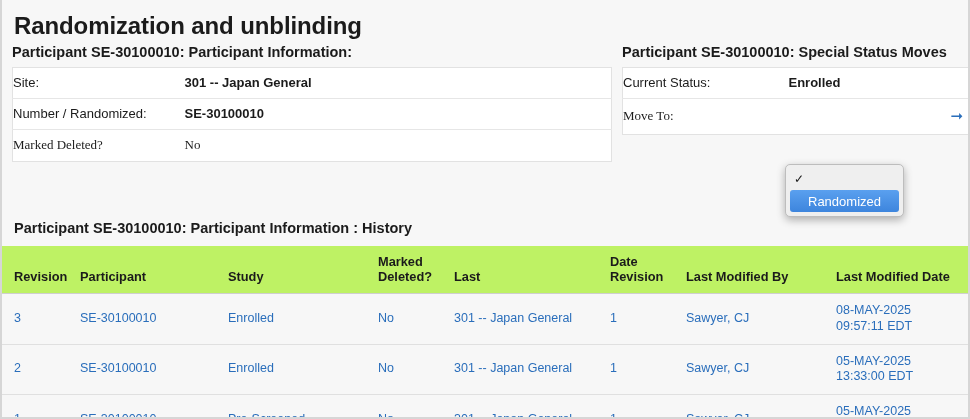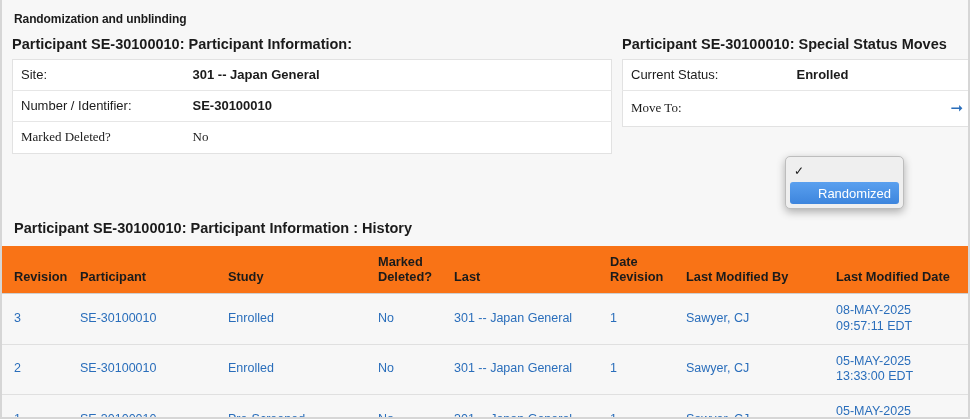--- a/index.html
+++ b/index.html
@@ -13,36 +13,36 @@
   #page {
     position: relative;
     width: 970px; height: 419px;
     background: #f7f7f7;
     border-left: 2px solid #d6d6d6;
     border-right: 2px solid #d6d6d6;
     border-bottom: 2px solid #d6d6d6;
     overflow: hidden;
   }
   .page-title {
-    font-size: 12px;
+    font-size: 24px;
     font-weight: bold;
     color: #1b1b1b;
     padding: 12px 0 0 12px;
     letter-spacing: -0.1px;
   }
   .section-title {
     font-size: 14.5px;
     font-weight: bold;
     color: #1b1b1b;
   }
 
   
   .top-area {
     position: relative;
-    margin-top: 10px;
+    margin-top: 4px;
     height: 160px;
   }
   .panel-left {
     position: absolute;
     left: 10px; top: 0;
     width: 600px;
   }
   .panel-right {
     position: absolute;
     left: 620px; top: 0;
@@ -53,21 +53,21 @@
   .kv-table {
     width: 100%;
     border-collapse: collapse;
     background: #ffffff;
     border: 1px solid #e2e2e2;
     font-size: 13px;
   }
   .kv-table tr { border-bottom: 1px solid #e6e6e6; }
   .kv-table tr:last-child { border-bottom: none; font-family: Liberation Serif, serif; }
   .kv-table td {
-    padding: 7px 8px 8px 8px;
+    padding: 7px 8px 8px 0;
     color: #1b1b1b;
     vertical-align: middle;
     height: 27px;
   }
   .kv-label { width: 172px; font-weight: normal; }
   .kv-value { font-weight: bold; }
   .kv-value-plain { font-weight: normal; }
 
   .right-table td.kv-label { width: 166px; }
 
@@ -113,21 +113,20 @@
     font-size: 12px;
     color: #1b1b1b;
   }
   .dd-item.selected {
     background: #4a90e2;
     background: linear-gradient(#5aa0ef, #3d85dd);
     color: #ffffff;
     margin: 0 4px;
     border-radius: 3px;
     padding-left: 18px;
-    justify-content: flex-end;
   }
 
   
   .history {
     position: absolute;
     left: 0; top: 220px;
     width: 100%;
   }
   .history-head {
     padding: 0 7px 10px 12px;
@@ -140,21 +139,21 @@
   }
   .hist-table thead th {
     text-align: left;
     font-weight: bold;
     color: #1b1b1b;
     font-size: 12.8px;
     padding: 9px 6px 9px 6px;
     border-bottom: 1px solid #cfcfcf;
     vertical-align: bottom;
     line-height: 1.15;
-    background: #f97316;
+    background: #bef264;
   }
   .hist-table thead th:first-child { padding-left: 12px; }
   .hist-table tbody td {
     color: #2a6ebb;
     padding: 9px 6px;
     border-bottom: 1px solid #e0e0e0;
     vertical-align: middle;
     line-height: 1.25;
   }
   .hist-table tbody td:first-child { padding-left: 12px; }
@@ -181,21 +180,21 @@
 
     <div class="panel-left">
       <div class="panel-head section-title">Participant SE-30100010: Participant Information:</div>
       <table class="kv-table">
         <tbody>
           <tr>
             <td class="kv-label">Site:</td>
             <td class="kv-value">301 -- Japan General</td>
           </tr>
           <tr>
-            <td class="kv-label">Number / Identifier:</td>
+            <td class="kv-label">Number / Randomized:</td>
             <td class="kv-value">SE-30100010</td>
           </tr>
           <tr>
             <td class="kv-label">Marked Deleted?</td>
             <td class="kv-value-plain">No</td>
           </tr>
         </tbody>
       </table>
     </div>
 

